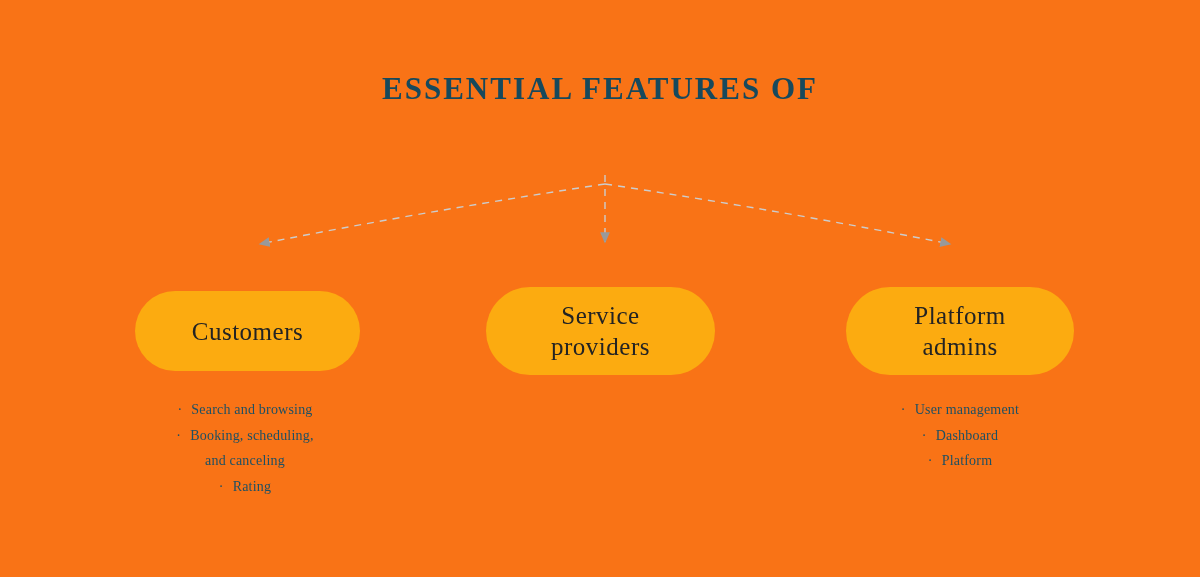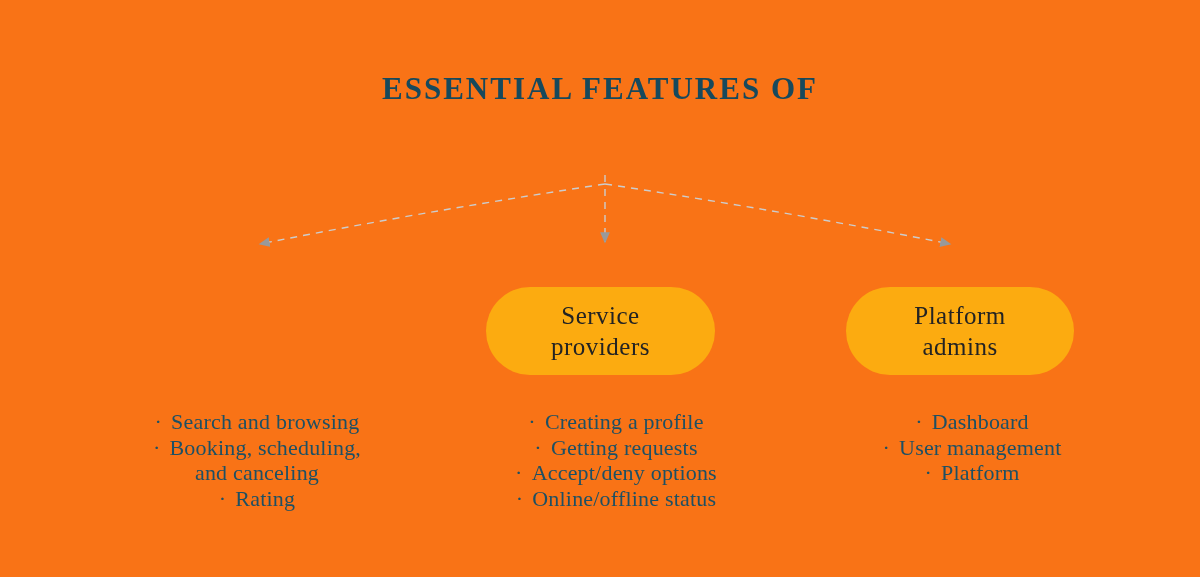--- a/index.html
+++ b/index.html
@@ -46,25 +46,25 @@
     line-height:31px;
     white-space:pre-line;
   }
   .pill-customers{ left:135px; top:291px; width:225px; height:80px; }
   .pill-service  { left:486px; top:287px; width:229px; height:88px; }
   .pill-admins   { left:846px; top:287px; width:228px; height:88px; }
   .features{
     position:absolute;
     top:397px;
     width:300px;
-    margin:12px; padding:0;
+    margin:0; padding:0;
     list-style:none;
     text-align:center;
     color:var(--list-text);
-    font-size:22px;
+    font-size:14px;
     line-height:25.5px;
     letter-spacing:0.2px;
   }
   .features-customers{ left:95px;  }
   .features-service  { left:454px; }
   .features-admins   { left:810px; }
   .features li{ margin:0; padding:0; }
   .features .item-text{ white-space:pre-line; }
   .features .dot{
     display:inline-block;
@@ -86,40 +86,37 @@
       <marker id="arrow" markerWidth="9" markerHeight="7" refX="7" refY="3.5" orient="auto">
         <path d="M0,0 L8,3.5 L0,7 Z" fill="#999999"></path>
       </marker>
     </defs>
     <path d="M605,175 L605,183" stroke="#CCCCCC" stroke-width="1.4" fill="none" stroke-dasharray="7 6"></path>
     <path d="M605,184 Q420,212 260,244" stroke="#CCCCCC" stroke-width="1.4" fill="none" stroke-dasharray="7 6" marker-end="url(#arrow)"></path>
     <path d="M605,189 L605,242" stroke="#CCCCCC" stroke-width="1.4" fill="none" stroke-dasharray="7 6" marker-end="url(#arrow)"></path>
     <path d="M605,184 Q790,212 950,244" stroke="#CCCCCC" stroke-width="1.4" fill="none" stroke-dasharray="7 6" marker-end="url(#arrow)"></path>
   </svg>
 
+  <div class="pill pill-customers">
+    <span>Customers</span>
+  </div>
   <div class="pill pill-service">
     <span>Service
 providers</span>
   </div>
   <div class="pill pill-admins">
     <span>Platform
 admins</span>
   </div>
 
   <ul class="features features-customers">
       <li><span class="dot">·</span><span class="item-text">Search and browsing</span></li>
       <li><span class="dot">·</span><span class="item-text">Booking, scheduling,
 and canceling</span></li>
       <li><span class="dot">·</span><span class="item-text">Rating</span></li>
     </ul>
-  <ul class="features features-service">
-      <li><span class="dot">·</span><span class="item-text">Creating a profile</span></li>
-      <li><span class="dot">·</span><span class="item-text">Getting requests</span></li>
-      <li><span class="dot">·</span><span class="item-text">Accept/deny options</span></li>
-      <li><span class="dot">·</span><span class="item-text">Online/offline status</span></li>
-    </ul>
   <ul class="features features-admins">
+      <li><span class="dot">·</span><span class="item-text">User management</span></li>
       <li><span class="dot">·</span><span class="item-text">Dashboard</span></li>
-      <li><span class="dot">·</span><span class="item-text">User management</span></li>
       <li><span class="dot">·</span><span class="item-text">Platform</span></li>
     </ul>
 
 </div>
 
 </body></html>

